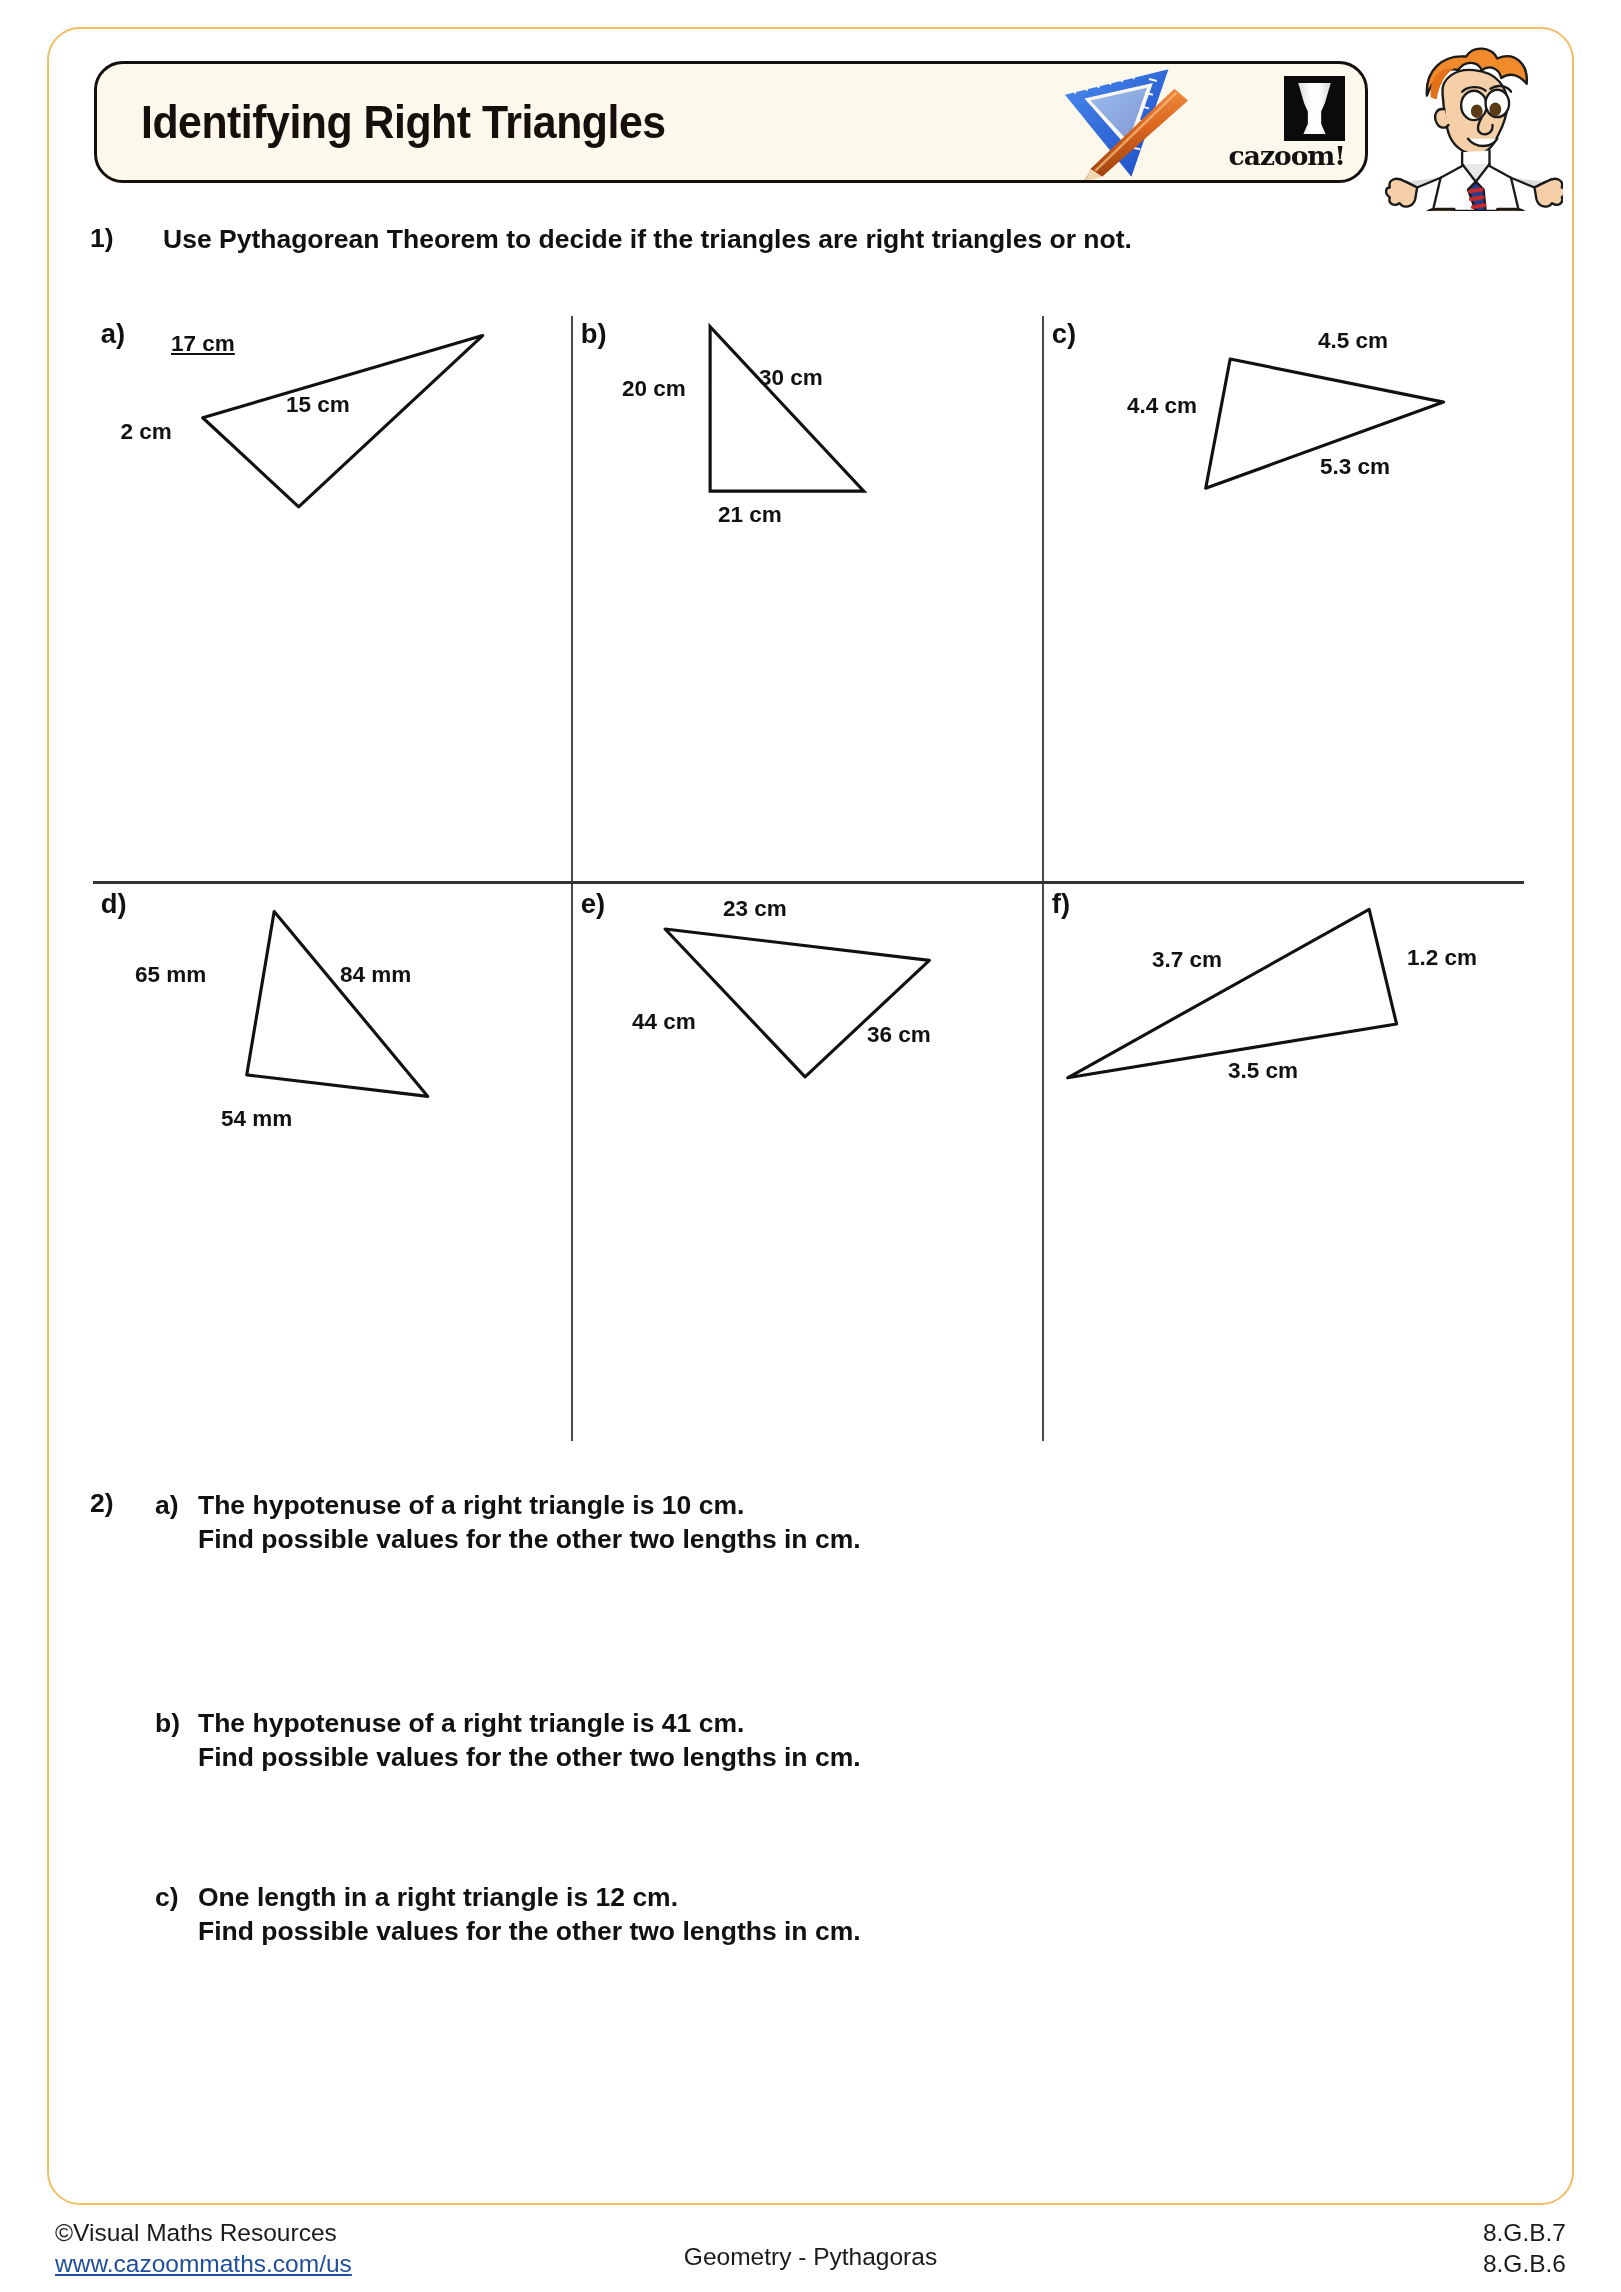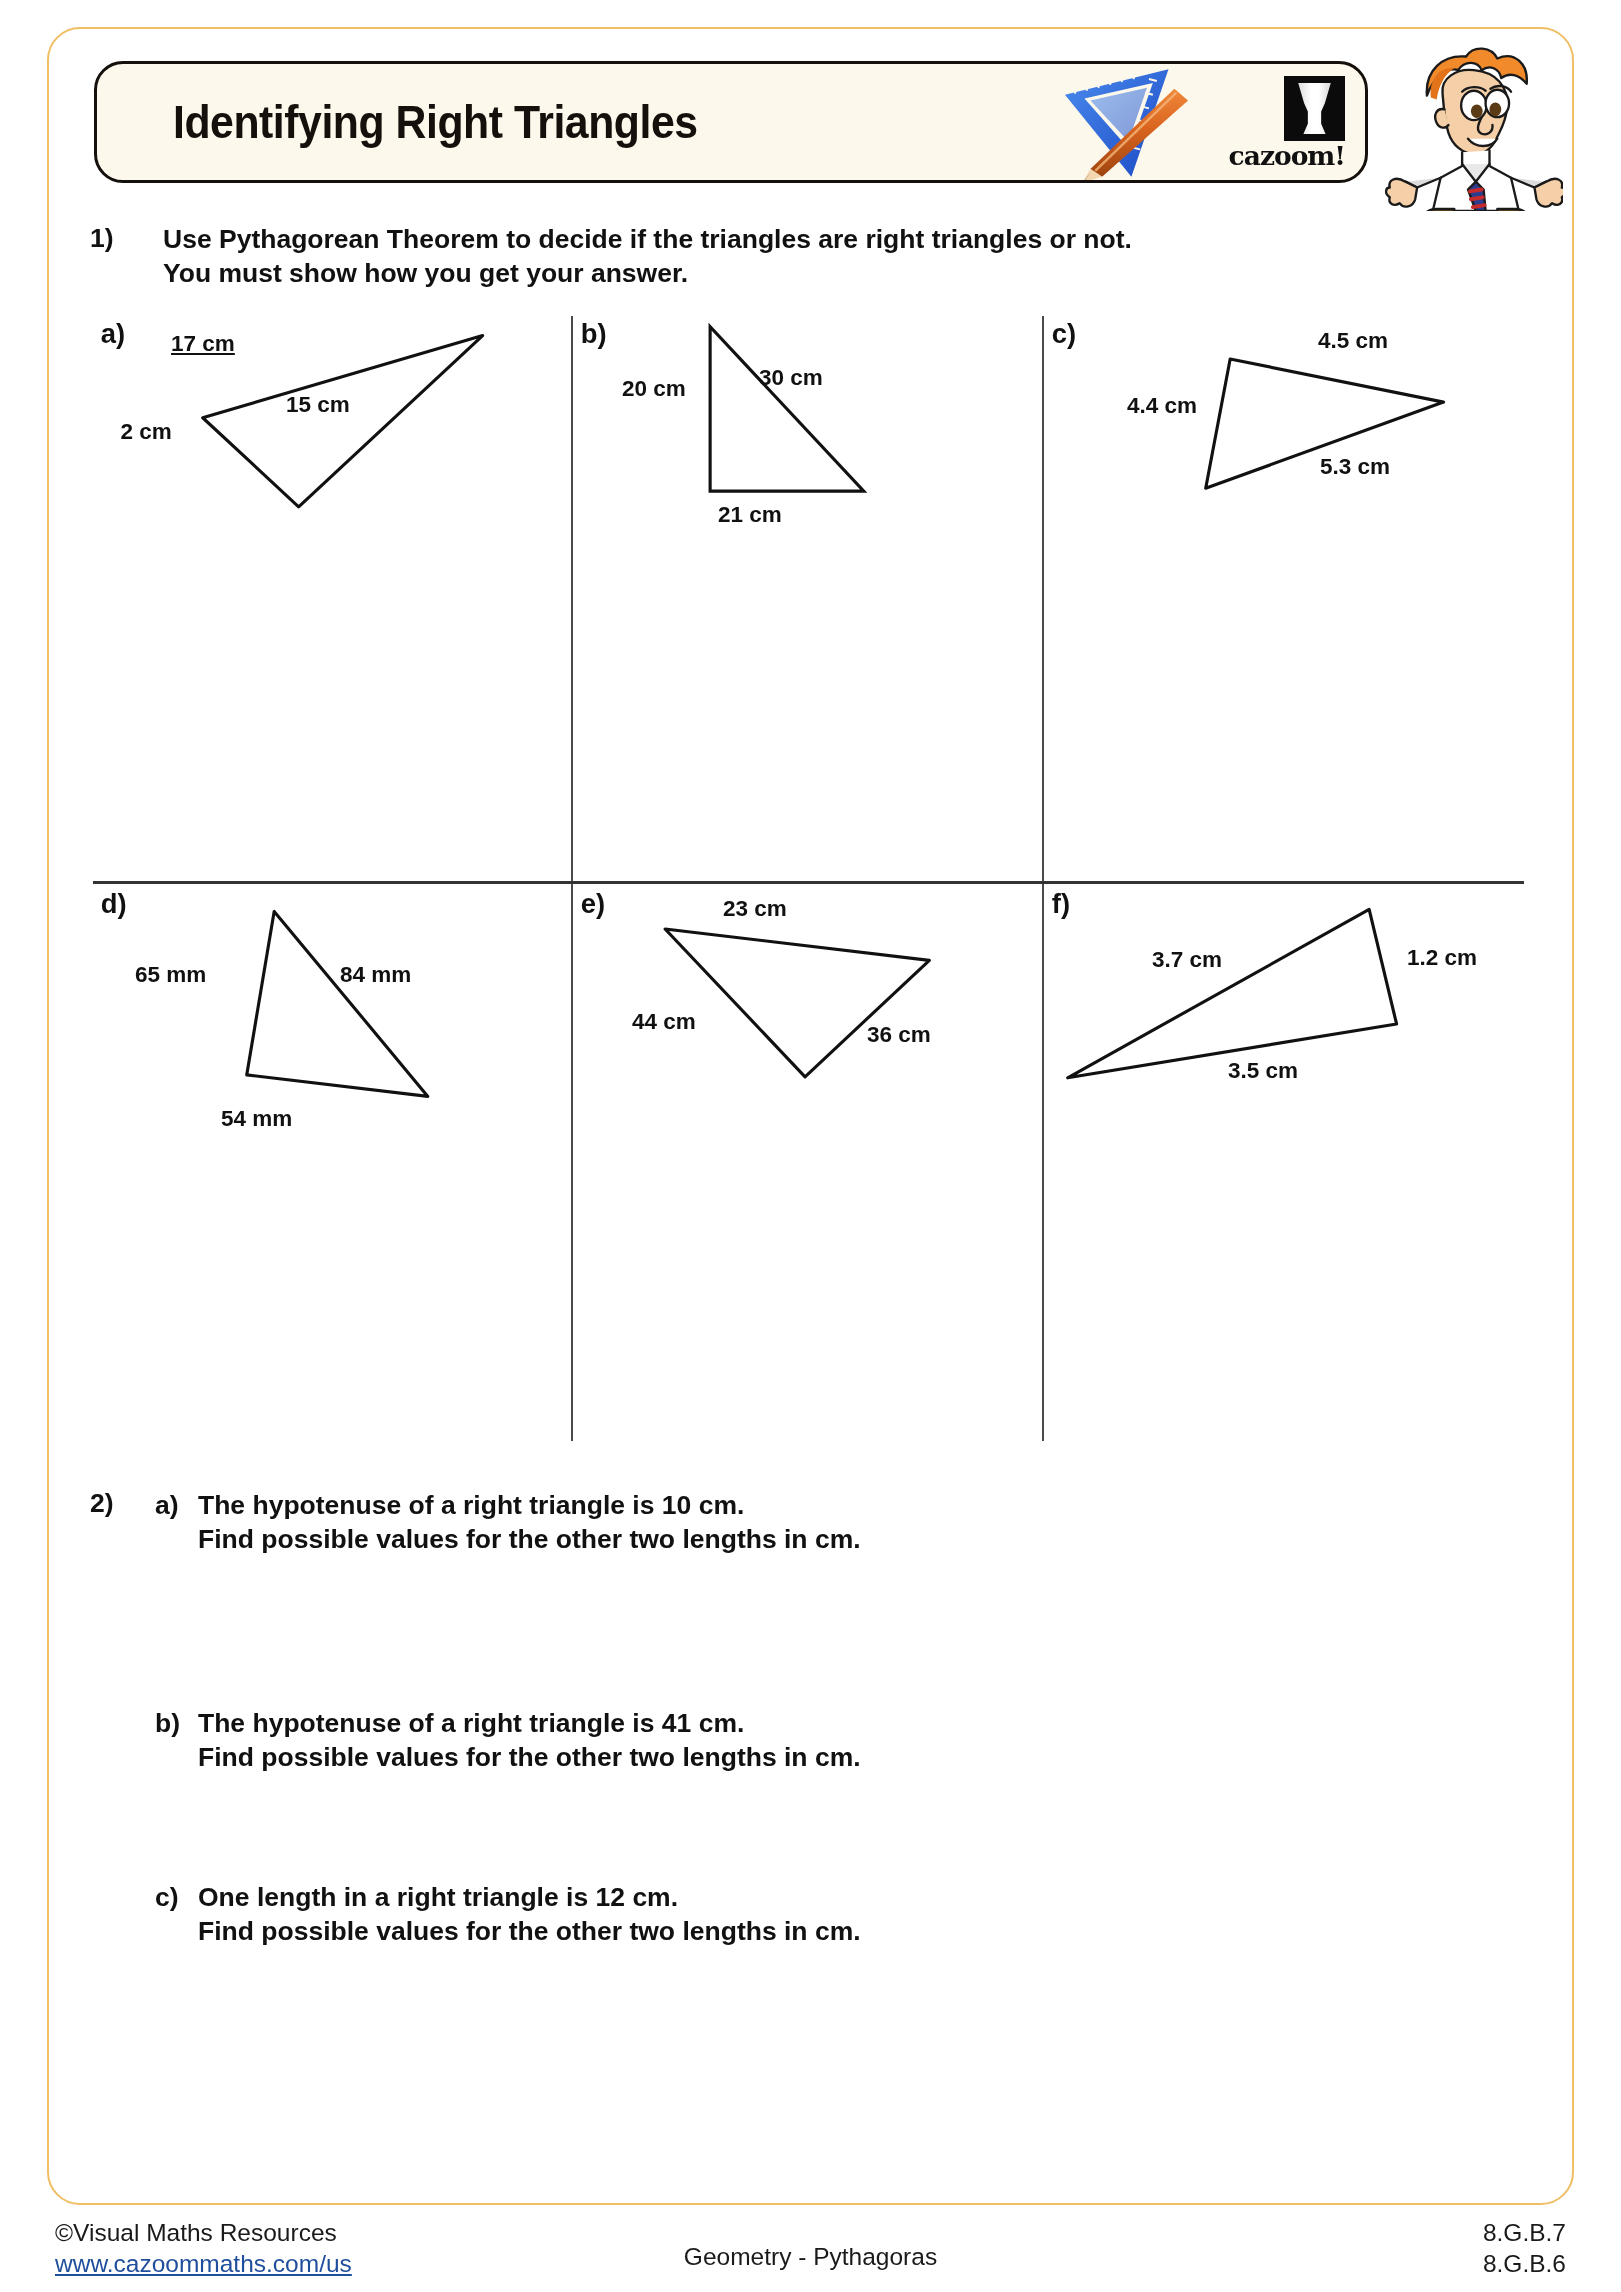--- a/index.html
+++ b/index.html
@@ -28,21 +28,20 @@
   
   #title-bar {
     position: absolute;
     left: 94px; top: 61px;
     width: 1274px; height: 122px;
     background: #FDF8EC;
     border: 3.9px solid #15100C;
     border-radius: 29px;
     display: flex;
     align-items: center;
-    padding-left: 32px;
   }
   #worksheet-title {
     font-size: 46px;
     font-weight: bold;
     color: #15100C;
     letter-spacing: -0.5px;
     margin-left: 44px;
     font-family: "Liberation Sans", sans-serif;
     transform: scaleX(0.93);
     transform-origin: left center;
@@ -273,21 +272,20 @@
         <path d="M66,178 C58,178 52,182 54,188 L84,188 L84,178 Z" fill="#6B4A18"></path>
         <path d="M146,178 C154,178 160,182 158,188 L128,188 L128,178 Z" fill="#6B4A18"></path>
       </g>
     </svg>
   </div>
 
   <div id="q1">
     <div class="q-num">1)</div>
     <div class="q1-lines">
       <div>Use Pythagorean Theorem to decide if the triangles are right triangles or not.</div>
-      <div>You must show how you get your answer.</div>
     </div>
   </div>
 
   <div id="grid">
     <div class="vline" id="vline-1"></div>
     <div class="vline" id="vline-2"></div>
     <div id="hline"></div>
 
     <div class="cell" style="left:0px; top:0px;">
       <div class="cell-label">a)</div>

